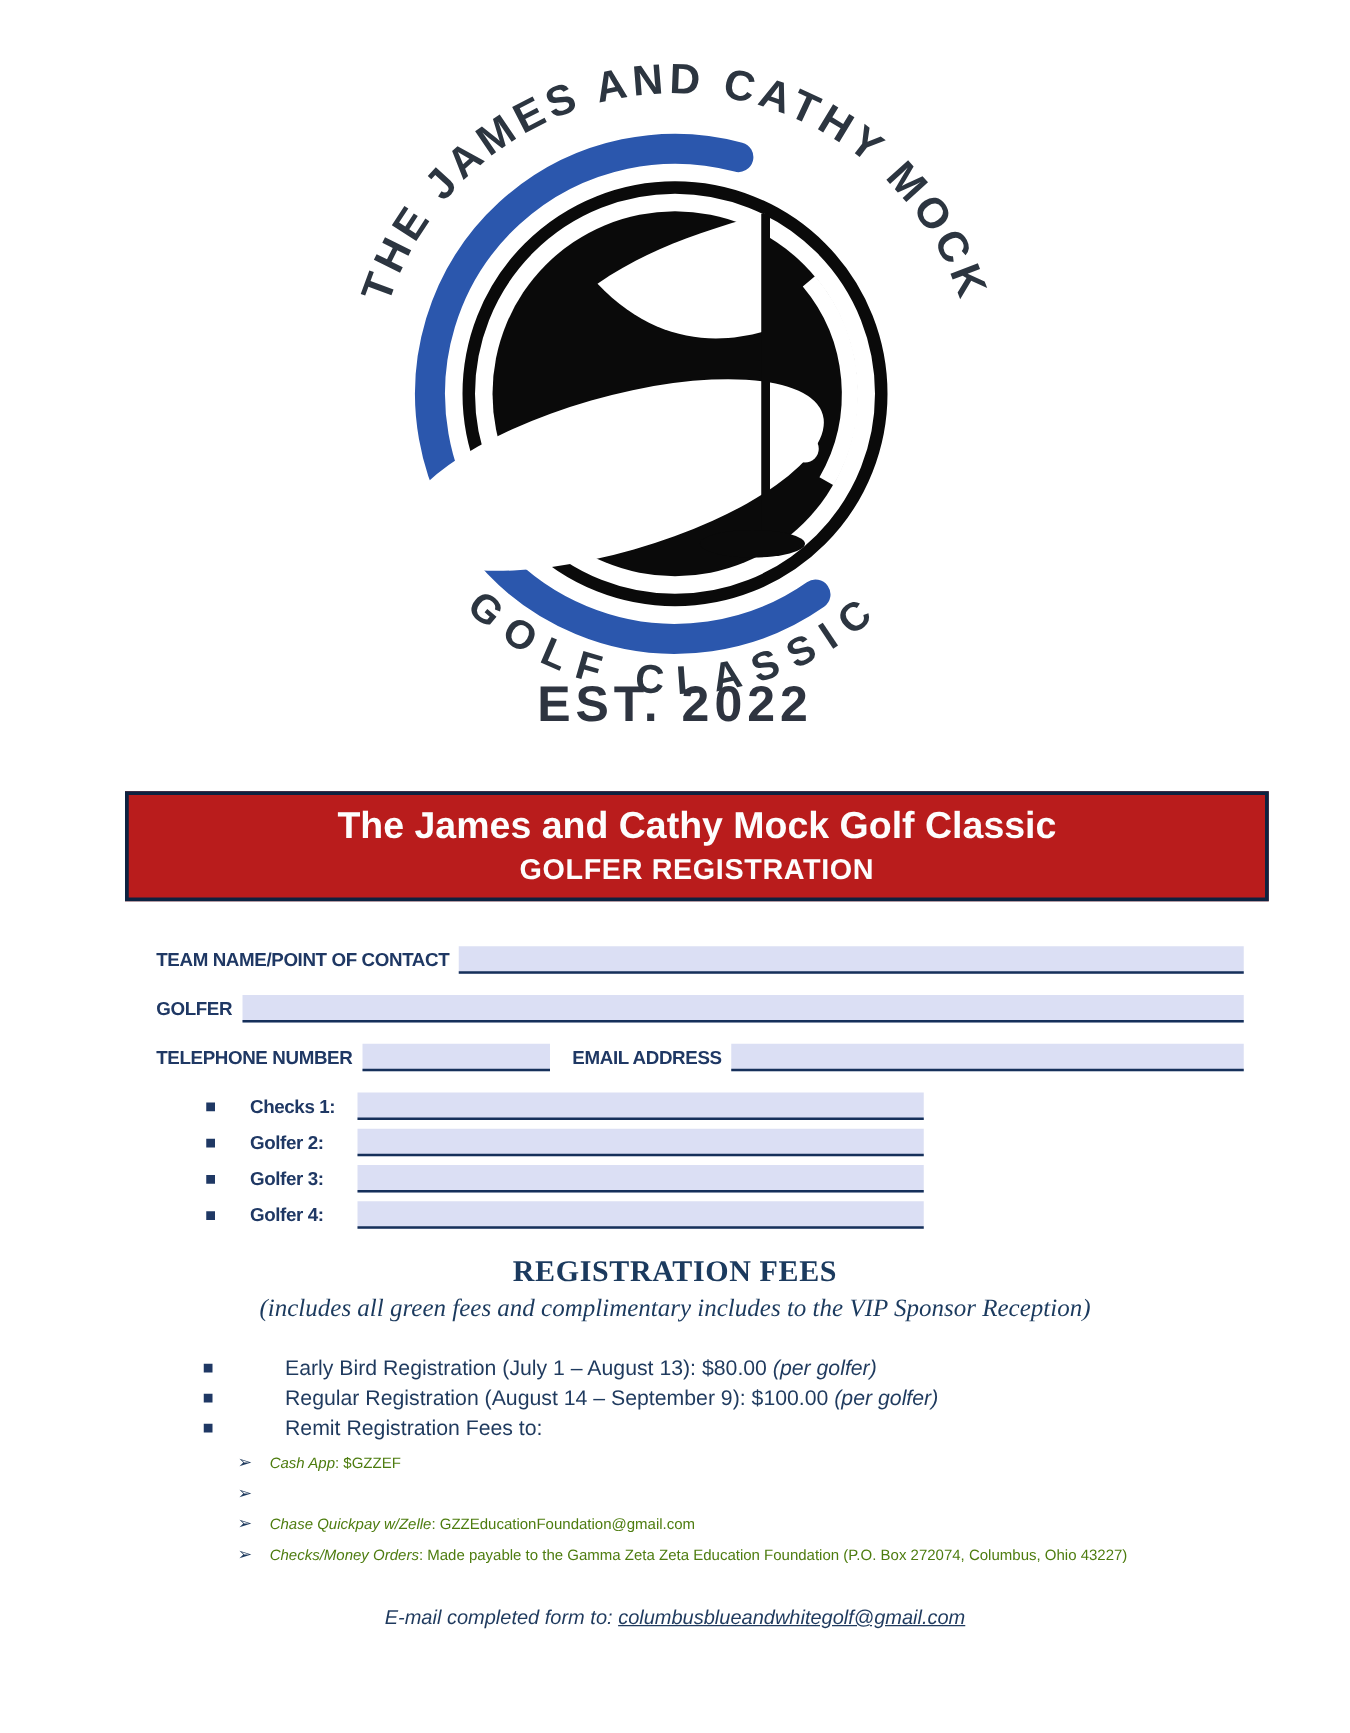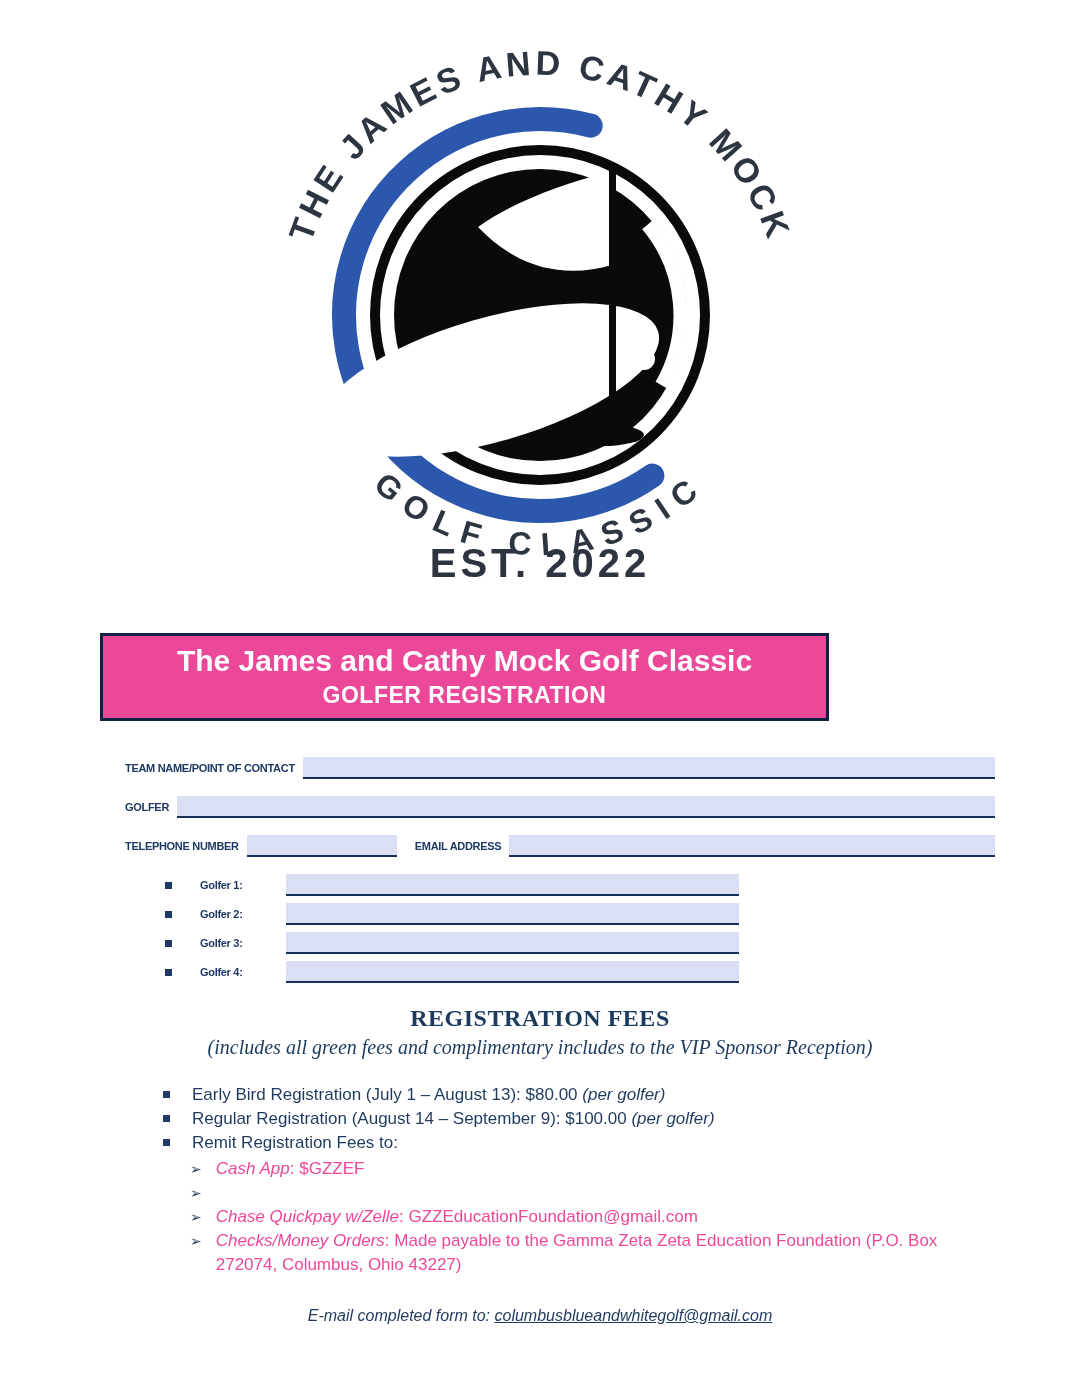--- a/index.html
+++ b/index.html
@@ -15,22 +15,22 @@
     overflow: hidden;
   }
 
   
   .logo-wrap { width: 600px; margin: 25px auto 0 auto; }
   .logo-wrap svg { display: block; }
 
   
   .banner {
     margin: 38px 0 0 100px;
-    width: 729px;
-    background: #ec4899;
+    width: 915px;
+    background: #b91c1c;
     border: 3px solid #0d2240;
     text-align: center;
     padding: 6px 0 8px 0;
   }
   .banner-title {
     color: #fdfdfd;
     font-size: 30px;
     font-weight: bold;
     line-height: 38px;
     letter-spacing: 0px;
@@ -41,21 +41,21 @@
     font-weight: bold;
     line-height: 30px;
     letter-spacing: 0.5px;
   }
 
   
   .form { margin: 36px 85px 0 125px; }
   .frow { display: flex; align-items: flex-end; margin-bottom: 17px; }
   .flabel {
     font-weight: bold;
-    font-size: 11px;
+    font-size: 15px;
     color: #1f3864;
     white-space: nowrap;
     line-height: 21px;
     letter-spacing: -0.3px;
   }
   .ffield {
     height: 22px;
     background: #dbdff4;
     border-bottom: 2.5px solid #16305a;
     margin-left: 8px;
@@ -84,29 +84,29 @@
   }
   .fees-note {
     margin-top: 4px;
     text-align: center;
     font-family: "Liberation Serif", serif;
     font-style: italic;
     font-size: 20px;
     color: #1b3a5e;
   }
   .fee-list { margin: 24px 0 0 163px; }
-  .fee-item { display: flex; align-items: baseline; line-height: 24px; }
+  .fee-item { display: flex; align-items: baseline; line-height: 24px; gap: 36px; }
   .fee-item .sq { width: 7px; height: 7px; background: #1f3864; flex: 0 0 auto; align-self: center; margin-top: -2px; }
   .fee-text { margin-left: 22px; font-size: 17px; color: #1f3a5e; }
   .fee-text .it { font-style: italic; }
 
   .remit-list { margin: 2px 0 0 190px; }
   .remit-item { display: flex; align-items: baseline; line-height: 24px; }
   .arrow { font-size: 14px; color: #1f3a5e; flex: 0 0 auto; }
-  .remit-text { margin-left: 14px; font-size: 17px; color: #ec4899; max-width: 724px; }
+  .remit-text { margin-left: 14px; font-size: 12px; color: #4d7c0f; max-width: 724px; }
   .remit-text .method { font-style: italic; }
 
   
   .footer {
     margin-top: 30px;
     text-align: center;
     font-size: 16px;
     font-style: italic;
     color: #1f3a5e;
   }
@@ -176,21 +176,21 @@
     <div class="frow">
       <span class="flabel">TELEPHONE NUMBER</span>
       <span class="ffield" style="width:150px;"></span>
       <span class="flabel" style="margin-left:18px;">EMAIL ADDRESS</span>
       <span class="ffield grow"></span>
     </div>
 
     <div class="golfers">
       <div class="grow-row">
         <span class="sqbullet"></span>
-        <span class="flabel golfer-label">Golfer 1:</span>
+        <span class="flabel golfer-label">Checks 1:</span>
         <span class="ffield grow"></span>
       </div>
       <div class="grow-row">
         <span class="sqbullet"></span>
         <span class="flabel golfer-label">Golfer 2:</span>
         <span class="ffield grow"></span>
       </div>
       <div class="grow-row">
         <span class="sqbullet"></span>
         <span class="flabel golfer-label">Golfer 3:</span>

